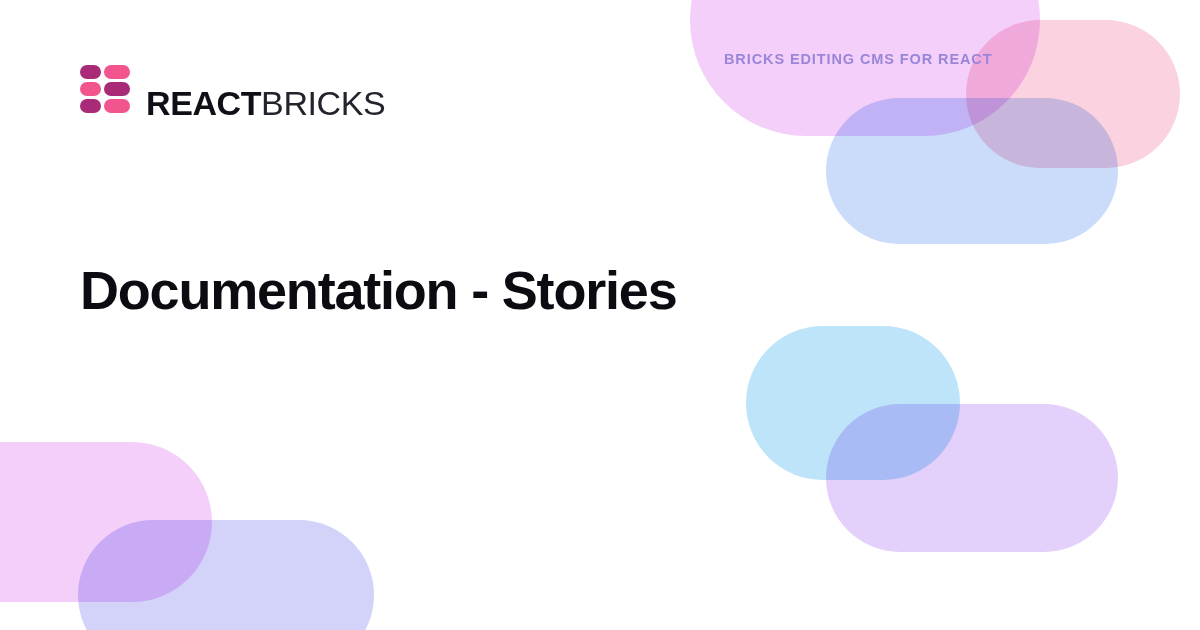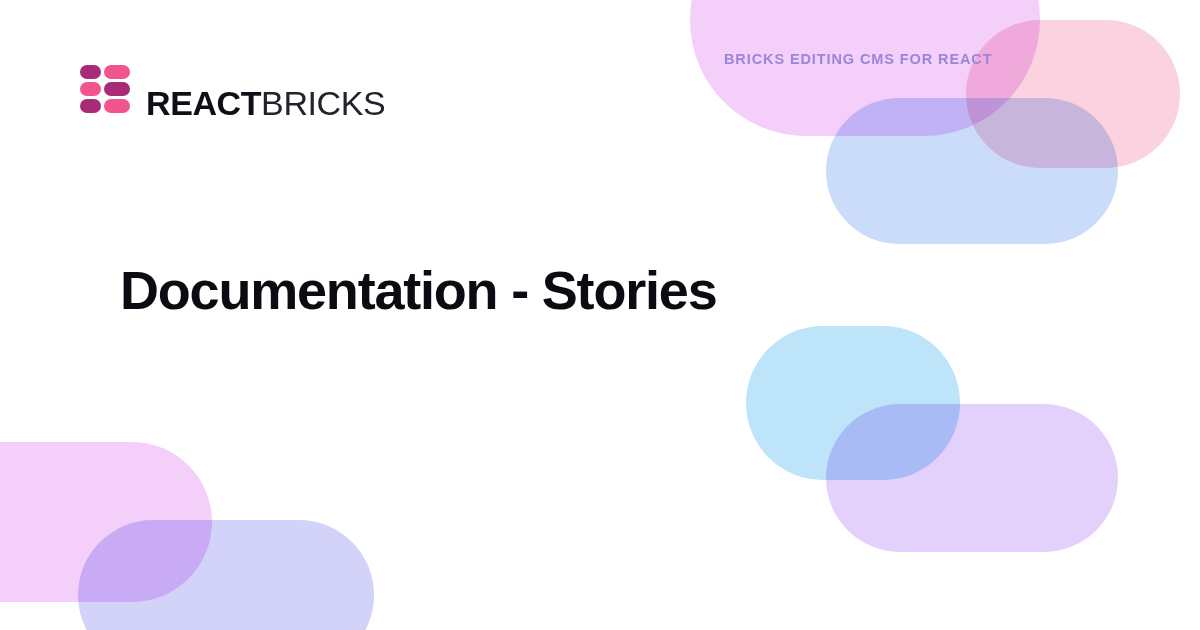--- a/index.html
+++ b/index.html
@@ -171,21 +171,20 @@
     position: absolute;
     left: 80px;
     top: 258px;
     font-size: 54px;
     font-weight: bold;
     letter-spacing: -1.2px;
     color: #0b0b11;
     line-height: 1.2;
     white-space: nowrap;
     z-index: 6;
-    margin-left: 40px;
   }
 </style>
 </head>
 <body>
 
 <div class="canvas">
 
   <div class="blob-layer">
     <div class="blob blob-tr-pink"></div>
     <div class="blob blob-tr-rose"></div>

